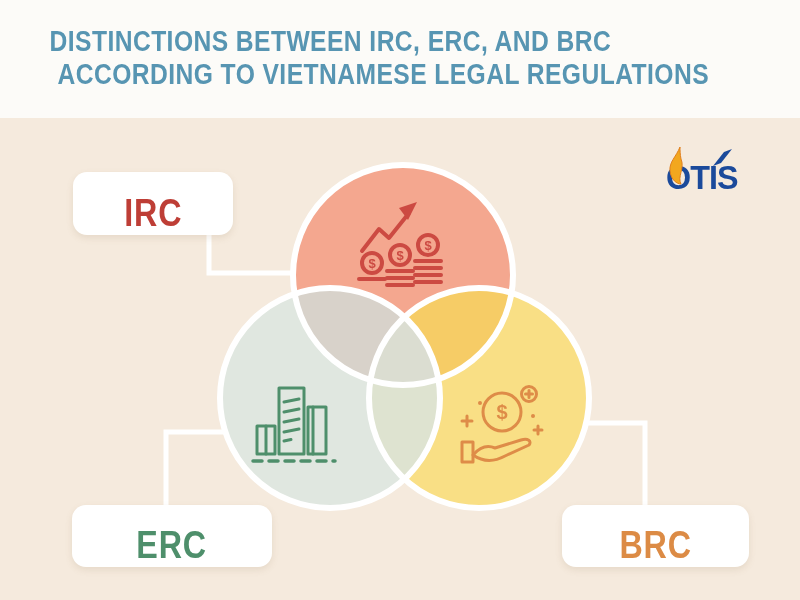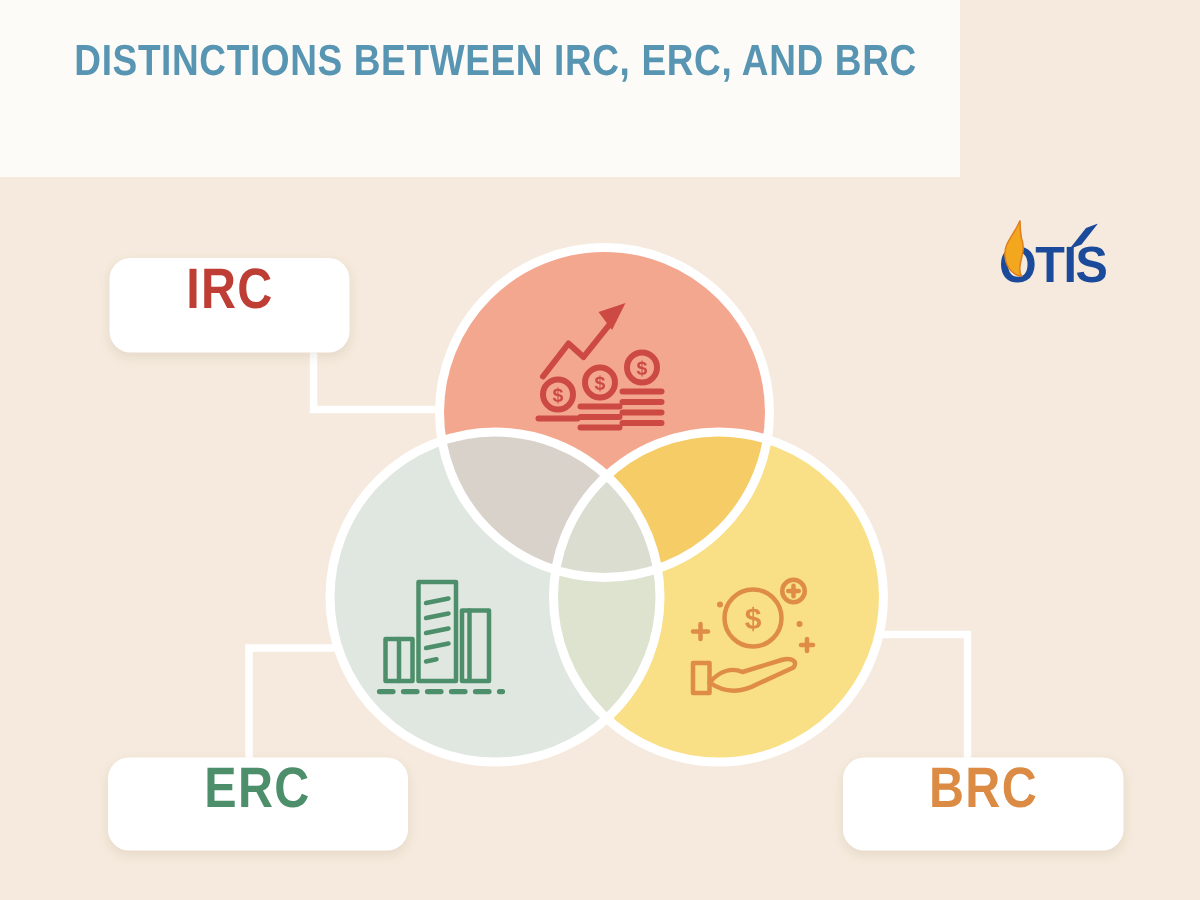--- a/index.html
+++ b/index.html
@@ -6,39 +6,39 @@
   html, body { width: 800px; height: 600px; }
   body {
     font-family: "Liberation Sans", "DejaVu Sans", sans-serif;
     background: #F5EADD;
     overflow: hidden;
   }
   .canvas { position: relative; width: 800px; height: 600px; background: #F5EADD; }
 
   
   .header {
-    position: absolute; top: 0; left: 0; width: 640px; height: 118px;
-    background: #FCFBF8; text-align: center; padding-top: 25px;
+    position: absolute; top: 0; left: 0; width: 800px; height: 118px;
+    background: #FCFBF8; padding-top: 25px;
   }
   .title-line {
     color: #5795B2; font-weight: bold; font-size: 29px; line-height: 33px;
     letter-spacing: 0.5px; white-space: nowrap;
   }
   .condensed { display: inline-block; transform: scaleX(0.85); transform-origin: 50% 50%; }
 
   
   .venn { position: absolute; top: 0; left: 0; }
   .connector { stroke: #FFFFFF; stroke-width: 5; fill: none; }
   .ring { fill: none; stroke: #FFFFFF; stroke-width: 6; }
   svg text { font-family: "Liberation Sans", "DejaVu Sans", sans-serif; font-weight: bold; }
 
   
   .tag {
     position: absolute; background: #FFFFFF; border-radius: 14px;
-    display: flex; align-items: flex-start; justify-content: center;
+    display: flex; align-items: flex-end; justify-content: center;
     box-shadow: 0 3px 7px rgba(140,110,80,0.14);
   }
   .tag span { font-size: 38px; font-weight: bold; letter-spacing: 1px; }
   .tag-irc { left: 73px; top: 172px; width: 160px; height: 63px; }
   .tag-irc span { color: #BE3E36; }
   .tag-erc { left: 72px; top: 505px; width: 200px; height: 62px; }
   .tag-erc span { color: #4E8F6B; }
   .tag-brc { left: 562px; top: 505px; width: 187px; height: 62px; }
   .tag-brc span { color: #DC8B45; }
 
@@ -54,20 +54,21 @@
   .logo-flame { position: absolute; left: 1px; top: -12px; z-index: 2; }
   .logo-accent { position: absolute; left: 45px; top: -9px; z-index: 2; }
 </style>
 </head>
 <body>
 
 <div class="canvas">
 
   <div class="header">
     <div class="title-line"><span class="condensed">DISTINCTIONS BETWEEN IRC, ERC, AND BRC</span></div>
+    <div class="title-line"><span class="condensed">ACCORDING TO VIETNAMESE LEGAL REGULATIONS</span></div>
   </div>
 
   <svg class="venn" width="800" height="600" viewBox="0 0 800 600">
     <defs>
       <clipPath id="clipT">
           <circle cx="403" cy="275" r="110"></circle>
         </clipPath>
       <clipPath id="clipL">
           <circle cx="330" cy="398" r="110"></circle>
         </clipPath>

